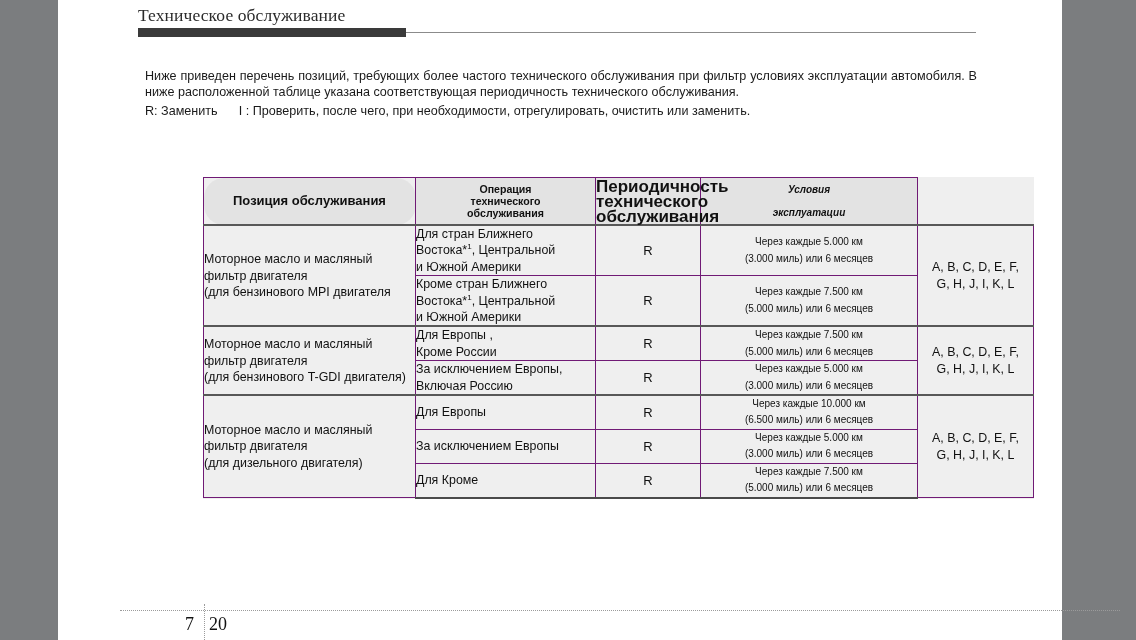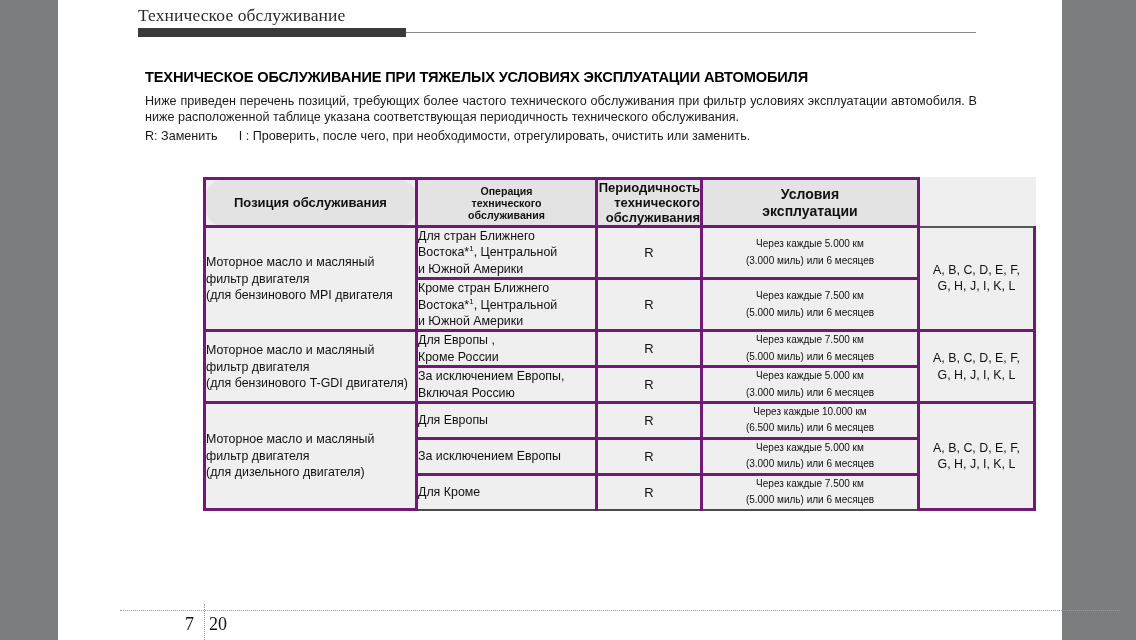--- a/index.html
+++ b/index.html
@@ -98,41 +98,41 @@
   table.sched {
     position: absolute;
     left: 145px;
     top: 177px;
     width: 830px;
     border-collapse: collapse;
     table-layout: fixed;
     background: #efefef;
   }
   table.sched td, table.sched th {
-    border: 3px solid #701a75;
+    border: 1px solid #701a75;
     padding: 0;
     vertical-align: middle;
     color: #111;
     background: #efefef;
   }
 
   thead th {
     background: #e3e3e3 !important;
     font-size: 12.2px;
     font-weight: bold;
     text-align: center;
     line-height: 13.5px;
     padding: 4px 3px;
     border-top: 2px solid #4a4a4a;
     border-bottom: 2px solid #4a4a4a;
   }
   thead th.h-pos   { font-size: 13px; border-radius: 20px; }
   thead th.h-op    { font-size: 10.6px; line-height: 12px; }
-  thead th.h-per   { font-size: 13px; line-height: 15px; text-align: right;}
-  thead th.h-cond  { font-size: 14px; line-height: 17px;}
+  thead th.h-per   { font-size: 17px; line-height: 15px;}
+  thead th.h-cond  { font-size: 10px; line-height: 23px; font-style: italic;}
 
   td.c-item {
     font-size: 12.4px;
     line-height: 16.4px;
     padding: 6px 8px 6px 7px;
     vertical-align: middle;
   }
   td.c-scope {
     font-size: 12.4px;
     line-height: 16.4px;
@@ -196,21 +196,20 @@
 
     <div class="runhead">
       <div class="runhead-title">Техническое обслуживание</div>
       <div class="runhead-rules">
         <div class="runhead-bar"></div>
         <div class="runhead-line"></div>
       </div>
     </div>
 
     <div class="content">
-      <h1 class="doc-title">ТЕХНИЧЕСКОЕ ОБСЛУЖИВАНИЕ ПРИ ТЯЖЕЛЫХ УСЛОВИЯХ ЭКСПЛУАТАЦИИ АВТОМОБИЛЯ</h1>
       <p class="intro">Ниже приведен перечень позиций, требующих более частого технического обслуживания при фильтр условиях эксплуатации автомобиля. В ниже расположенной таблице указана соответствующая периодичность технического обслуживания.</p>
       <p class="legend">R: Заменить      I : Проверить, после чего, при необходимости, отрегулировать, очистить или заменить.</p>
     </div>
 
     <table class="sched">
       <colgroup>
         <col style="width:212px">
         <col style="width:180px">
         <col style="width:105px">
         <col style="width:217px">

